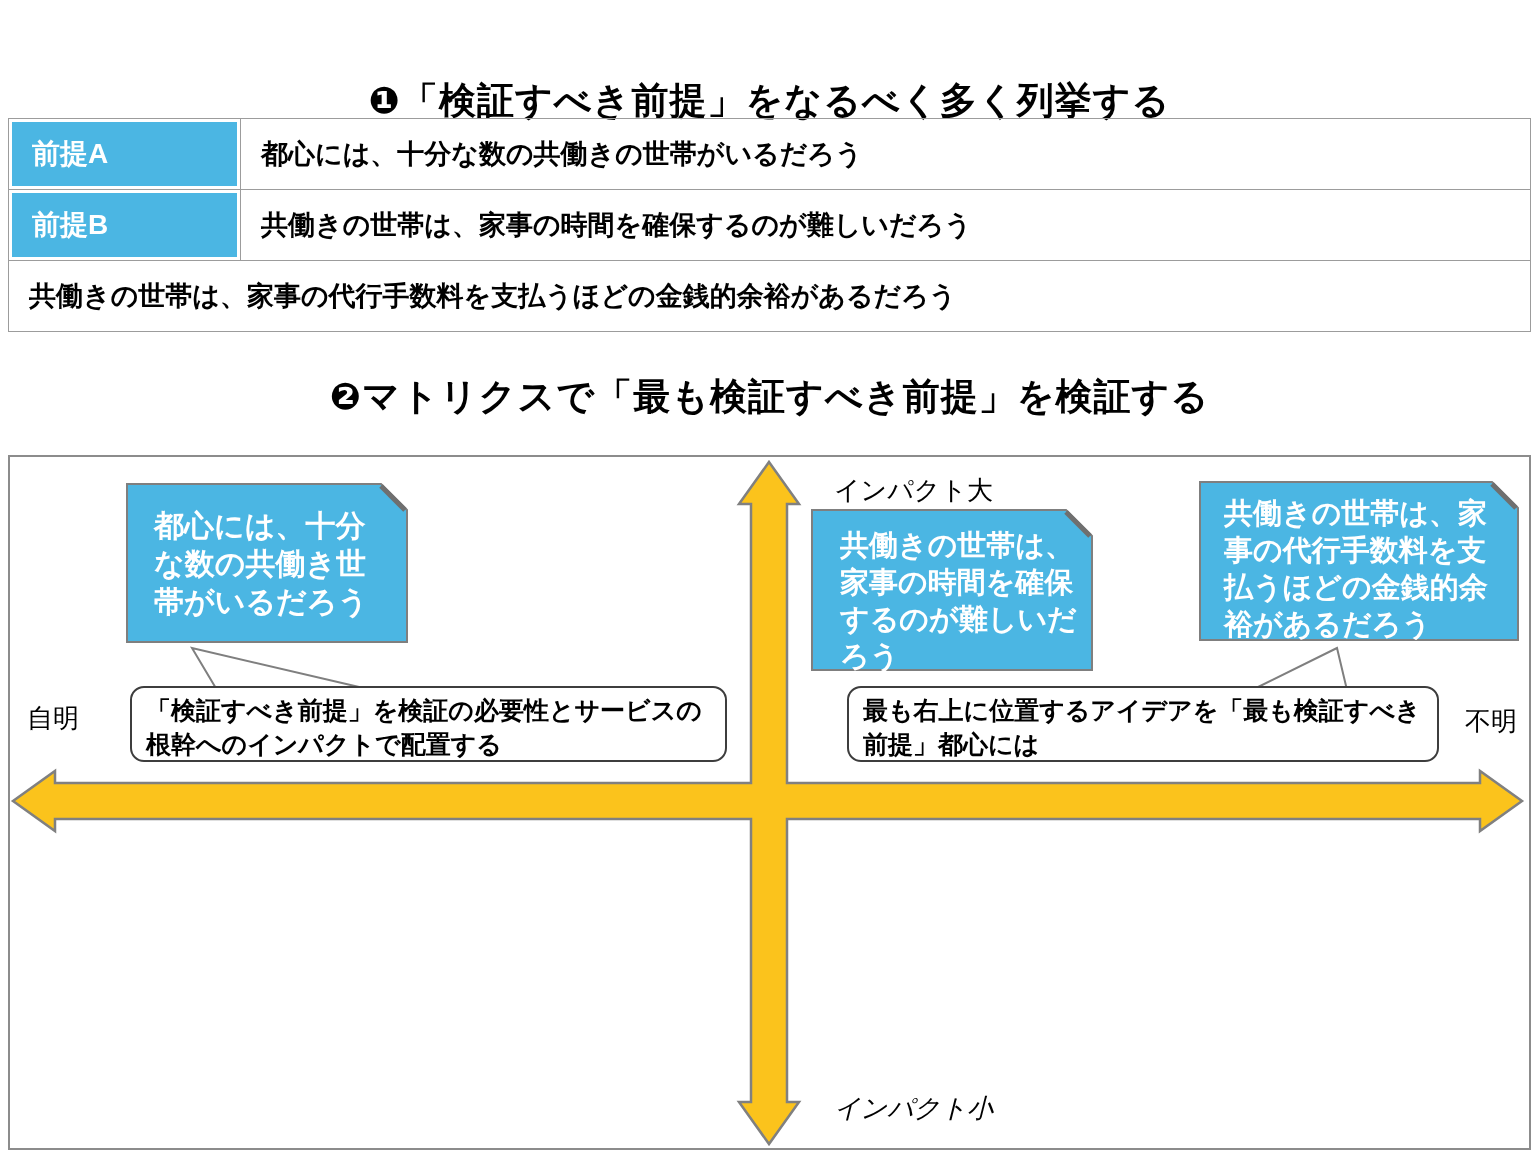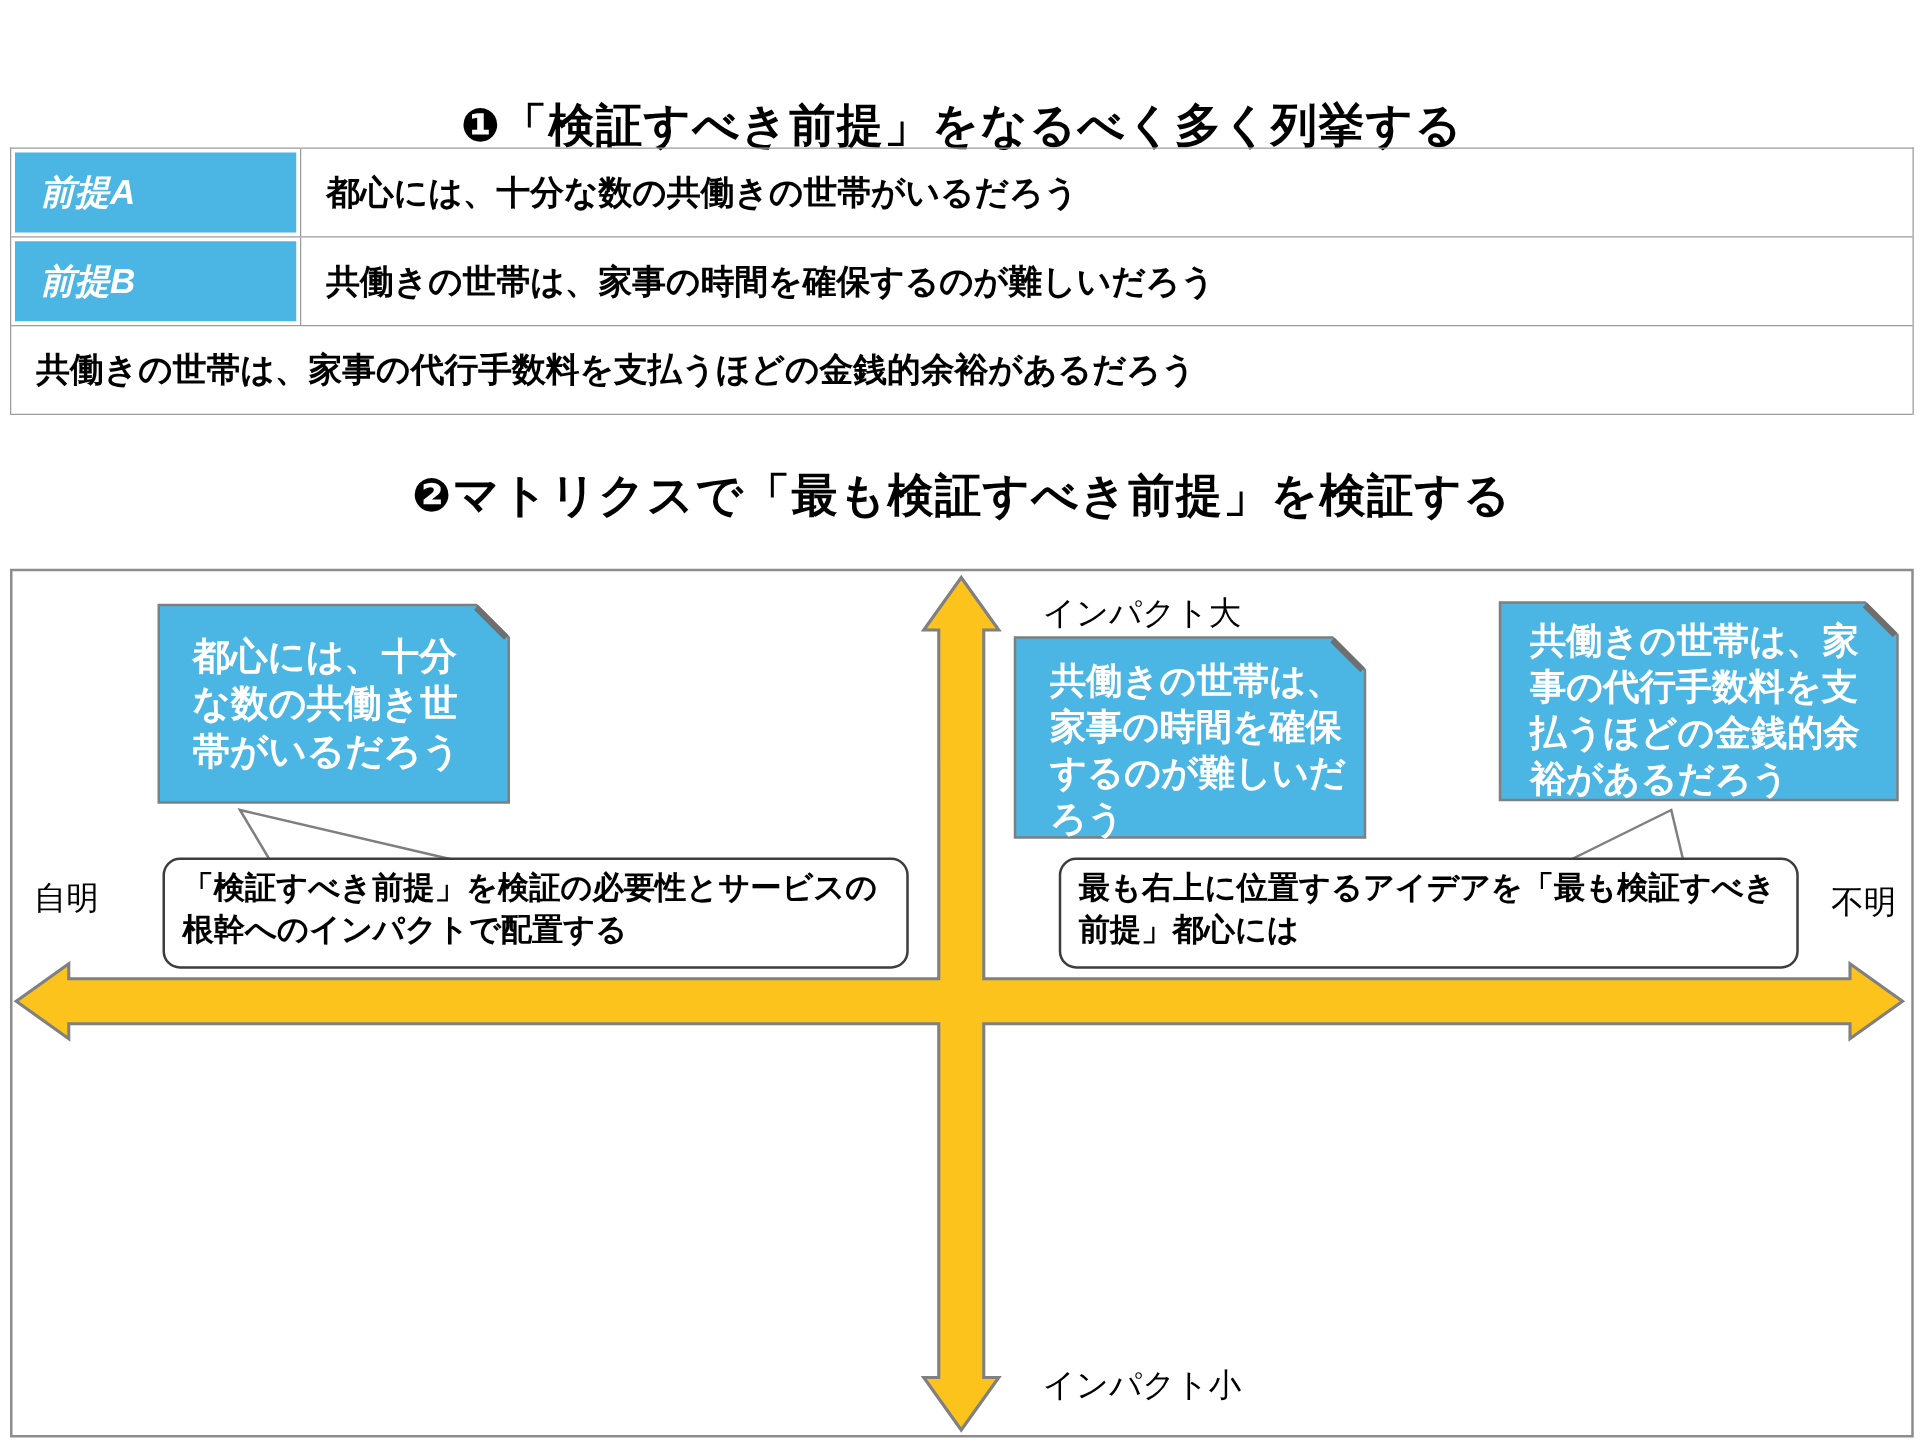--- a/index.html
+++ b/index.html
@@ -12,44 +12,44 @@
   .title2 { top: 372px; }
 
   
   .ptable { position: absolute; left: 8px; top: 118px; width: 1523px;
             border: 1px solid #9c9c9c; border-bottom: none; }
   .prow { display: flex; height: 71px; border-bottom: 1px solid #9c9c9c; }
   .pcell-label { width: 232px; flex: 0 0 232px; border-right: 1px solid #9c9c9c;
                  padding: 3px; }
   .pcell-label-inner { background: #4BB6E3; width: 100%; height: 100%;
                        display: flex; align-items: center; padding-left: 20px;
-                       color: #fff; font-size: 28px; font-weight: bold; font-style: italic; }
+                       color: #fff; font-size: 28px; font-weight: bold; }
   .pcell-text { flex: 1; display: flex; align-items: center; padding-left: 20px;
                 font-size: 27px; font-weight: bold; color: #000; }
 
   
   .matrix { position: absolute; left: 8px; top: 455px; width: 1523px; height: 695px;
             border: 2px solid #8c8c8c; background: #fff; }
   .matrix svg { position: absolute; left: 0; top: 0; }
 
   .callout-text { position: absolute; color: #ffffff; font-weight: bold;
                   line-break: strict; }
   .ct-a { left: 144px; top: 50px;  width: 232px; font-size: 30px; line-height: 38px; }
   .ct-b { left: 830px; top: 70px;  width: 247px; font-size: 29px; line-height: 37px; }
   .ct-c { left: 1214px; top: 38px; width: 277px; font-size: 29px; line-height: 37px; }
 
-  .note { position: absolute; top: 229px; height: 89px; background: #ffffff;
+  .note { position: absolute; top: 229px; height: 76px; background: #ffffff;
           border: 2px solid #3d3d3d; border-radius: 14px; padding: 5px 14px;
           font-size: 25px; font-weight: bold; color: #000; line-height: 34px; }
   .note1 { left: 120px; width: 597px; }
   .note2 { left: 837px; width: 592px; }
 
   .axis-label { position: absolute; font-size: 26px; color: #000; white-space: nowrap; }
   .al-top    { left: 824px;  top: 16px; }
-  .al-bottom { left: 824px;  top: 634px; }
+  .al-bottom { left: 824px;  top: 634px; font-style: italic; }
   .al-left   { left: 17px;   top: 244px; }
   .al-right  { left: 1455px; top: 247px; }
 </style>
 </head>
 <body>
 
 <div class="canvas">
 
   <div class="title title1">❶「検証すべき前提」をなるべく多く列挙する</div>
 

